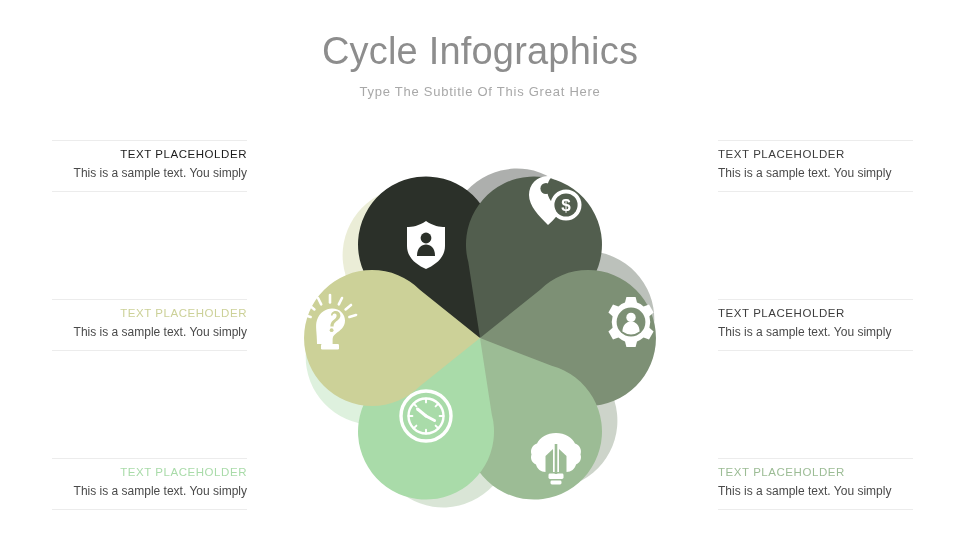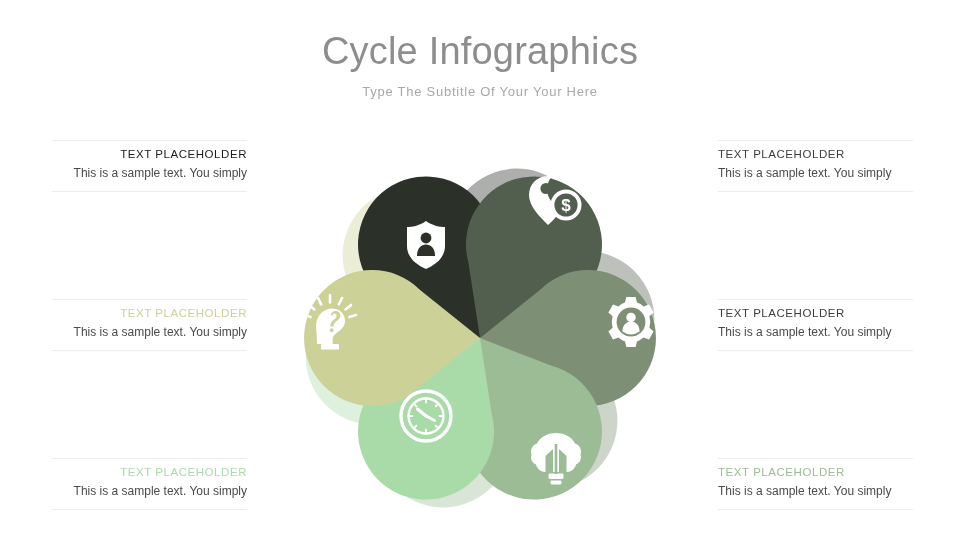--- a/index.html
+++ b/index.html
@@ -48,21 +48,21 @@
   
   .flower { position:absolute; left:238px; top:120px; width:484px; height:420px; }
   .flower svg { display:block; width:484px; height:420px; }
 </style>
 </head>
 <body>
 
 <div class="slide">
 
   <div class="title">Cycle Infographics</div>
-  <div class="subtitle">Type The Subtitle Of Your Your Here</div>
+  <div class="subtitle">Type The Subtitle Of This Great Here</div>
 
   <div class="tblock col-left r1">
     <div class="rule-top"></div>
     <div class="head">TEXT PLACEHOLDER</div>
     <div class="body">This is a sample text. You simply</div>
     <div class="rule-bot"></div>
   </div>
 
   <div class="tblock col-left r2">
     <div class="rule-top"></div>

